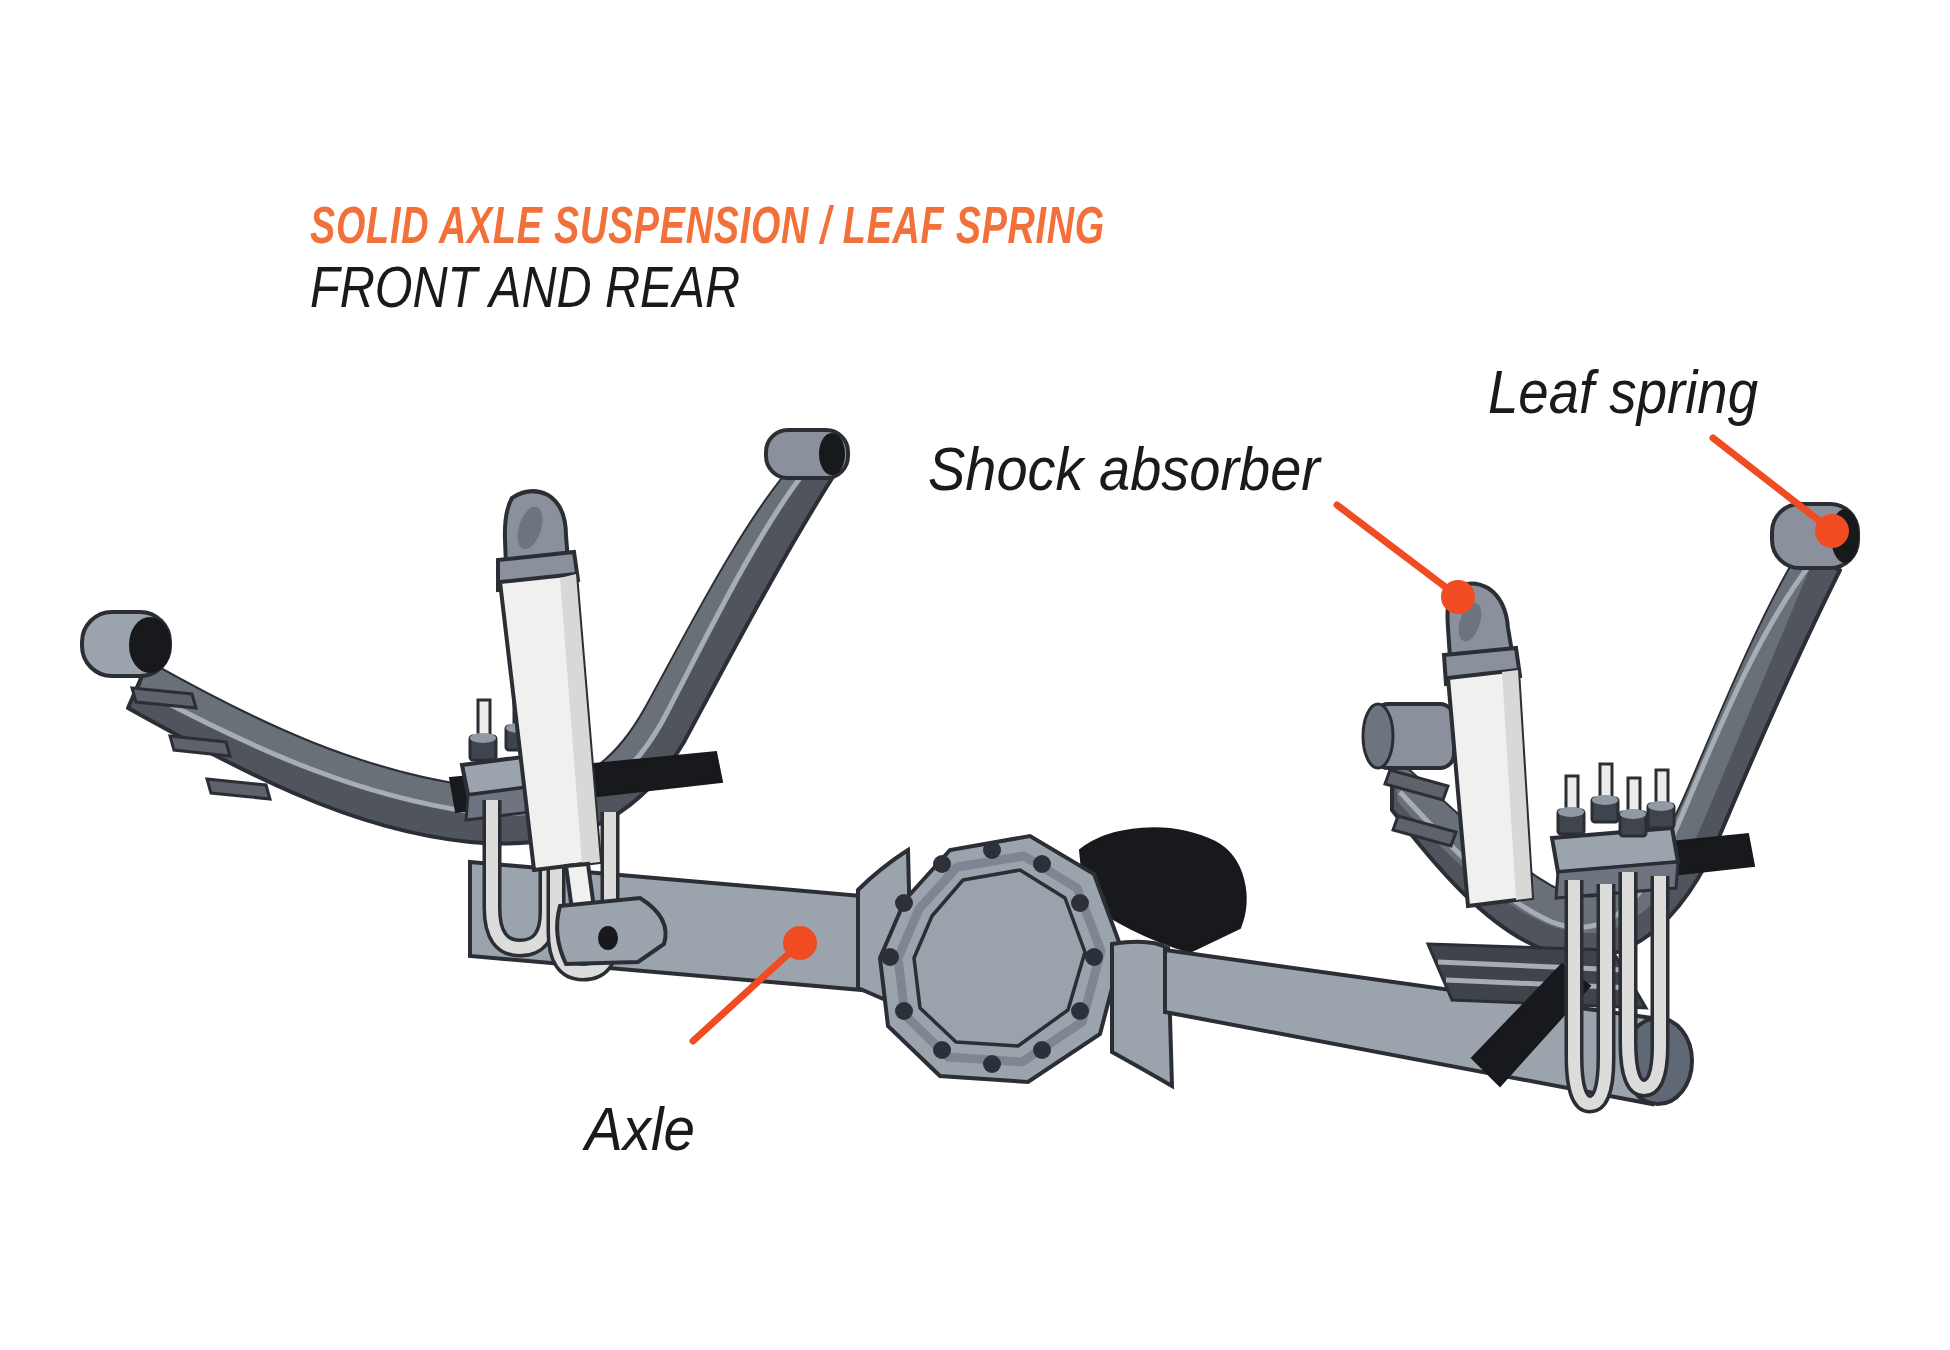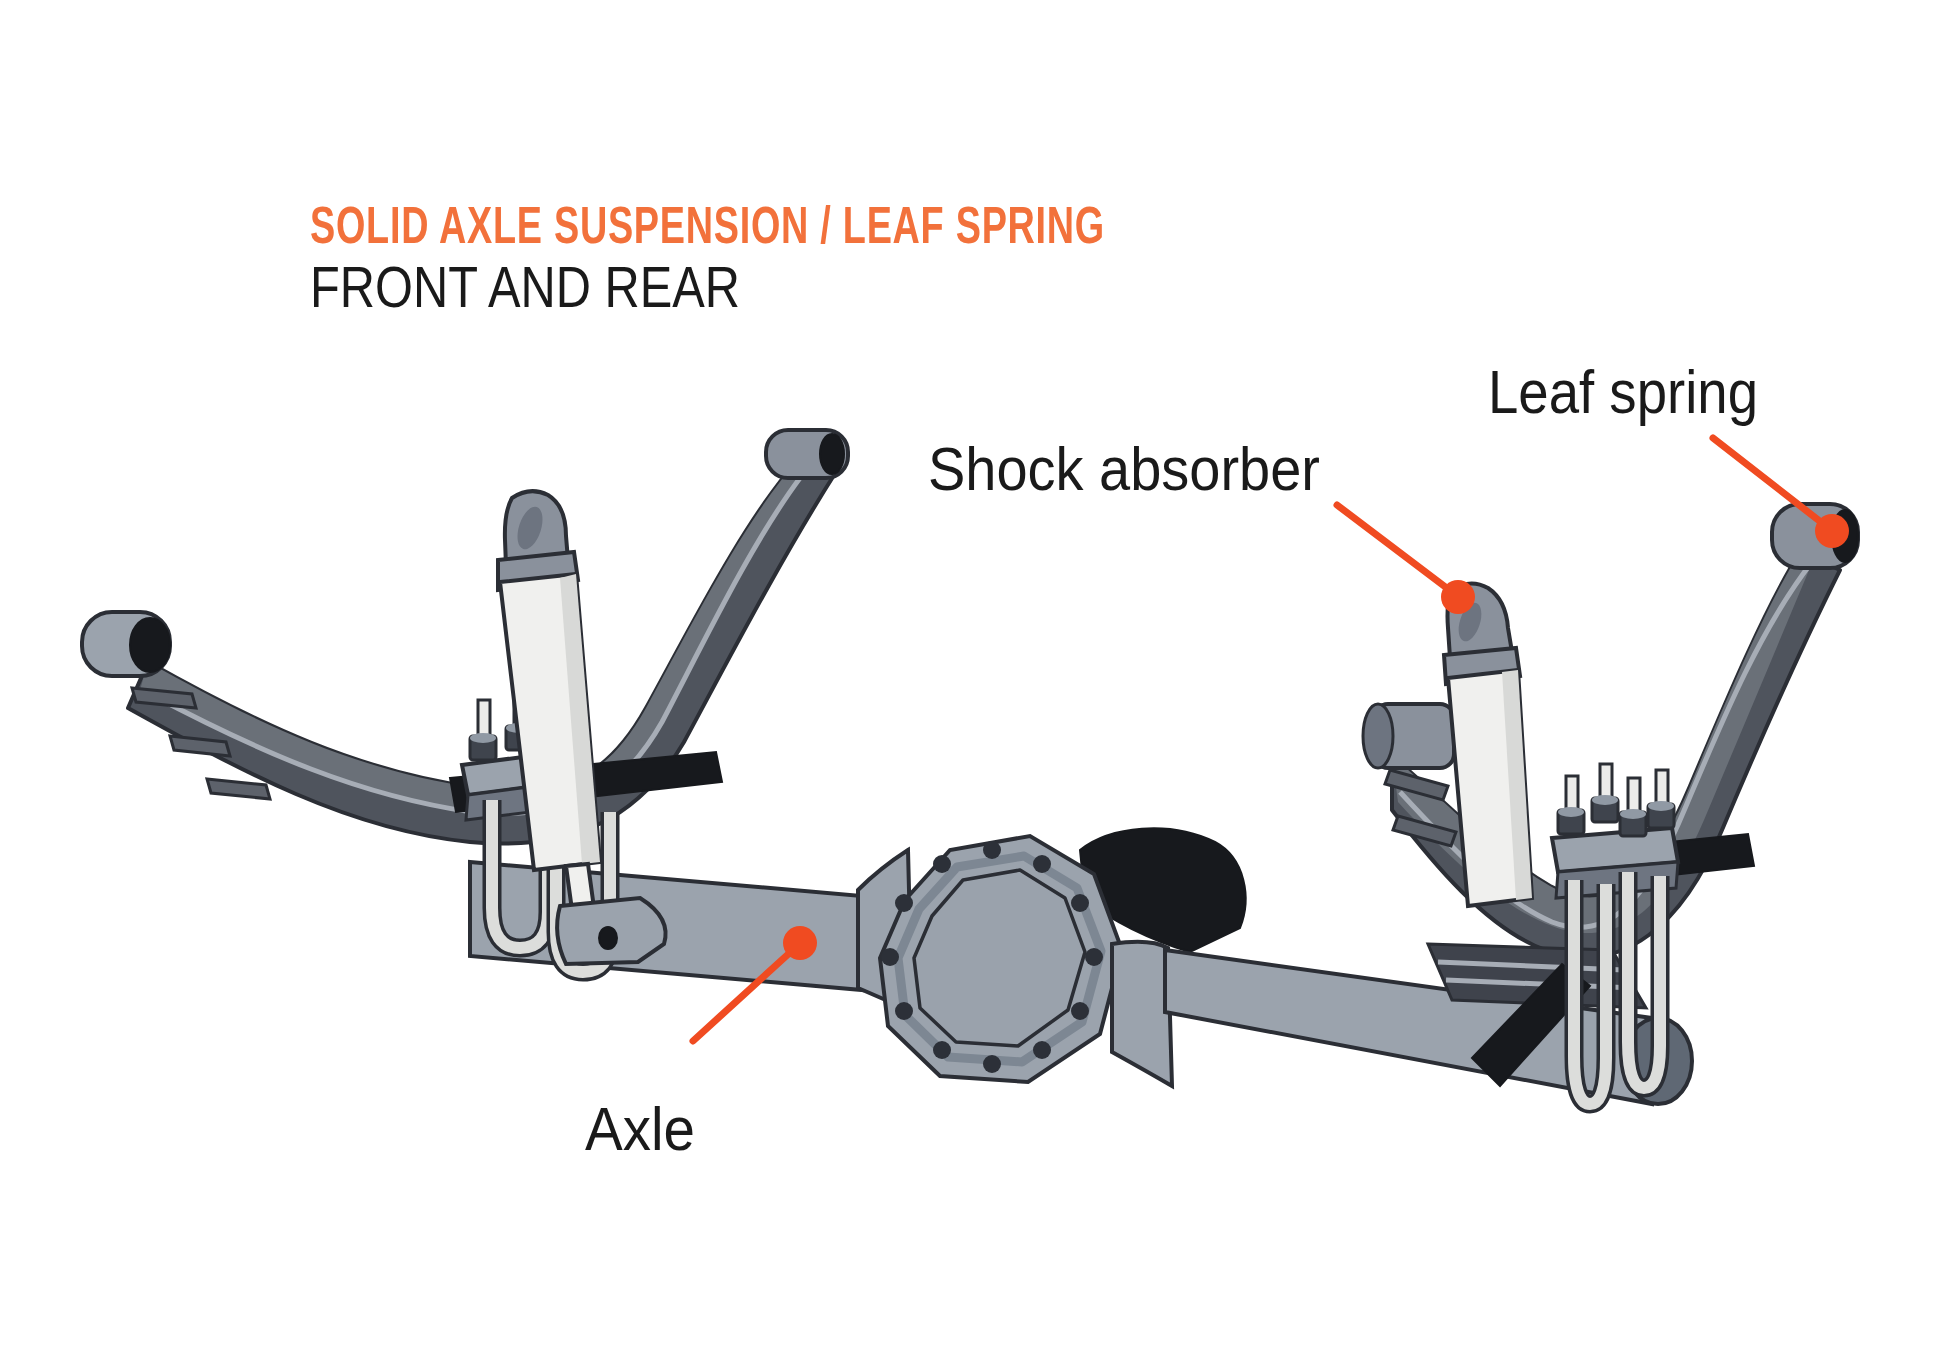--- a/index.html
+++ b/index.html
@@ -4,21 +4,21 @@
 <style>
   :root{
     --title_orange:#F2713B;
     --callout:#F04B21;
     --text:#1A1A1A;
     --background:#FFFFFF;
   }
   html,body{margin:0;padding:0;background:var(--background);}
   .stage{
     position:relative;width:1950px;height:1350px;background:var(--background);
-    font-family:"Liberation Sans",sans-serif;overflow:hidden;
+    font-family:"Liberation Sans",sans-serif;overflow:hidden;font-style:italic;
   }
   svg{display:block;width:1950px;height:1350px;}
   .title-text{font-family:"Liberation Sans",sans-serif;font-weight:bold;font-size:51px;fill:var(--title_orange);letter-spacing:1px;}
   .subtitle-text{font-family:"Liberation Sans",sans-serif;font-weight:normal;font-size:58px;fill:var(--text);}
   .part-label{font-family:"Liberation Sans",sans-serif;font-weight:normal;font-size:62px;fill:var(--text);}
   .callout-line{stroke:var(--callout);stroke-width:7;stroke-linecap:round;fill:none;}
   .callout-dot{fill:var(--callout);stroke:none;}
   .metal{fill:#9BA3AD;stroke:#2B2E35;stroke-width:4;}
   .metal-mid{fill:#8A919C;stroke:#2B2E35;stroke-width:4;}
   .metal-dark{fill:#6E7581;stroke:#2B2E35;stroke-width:3;}

